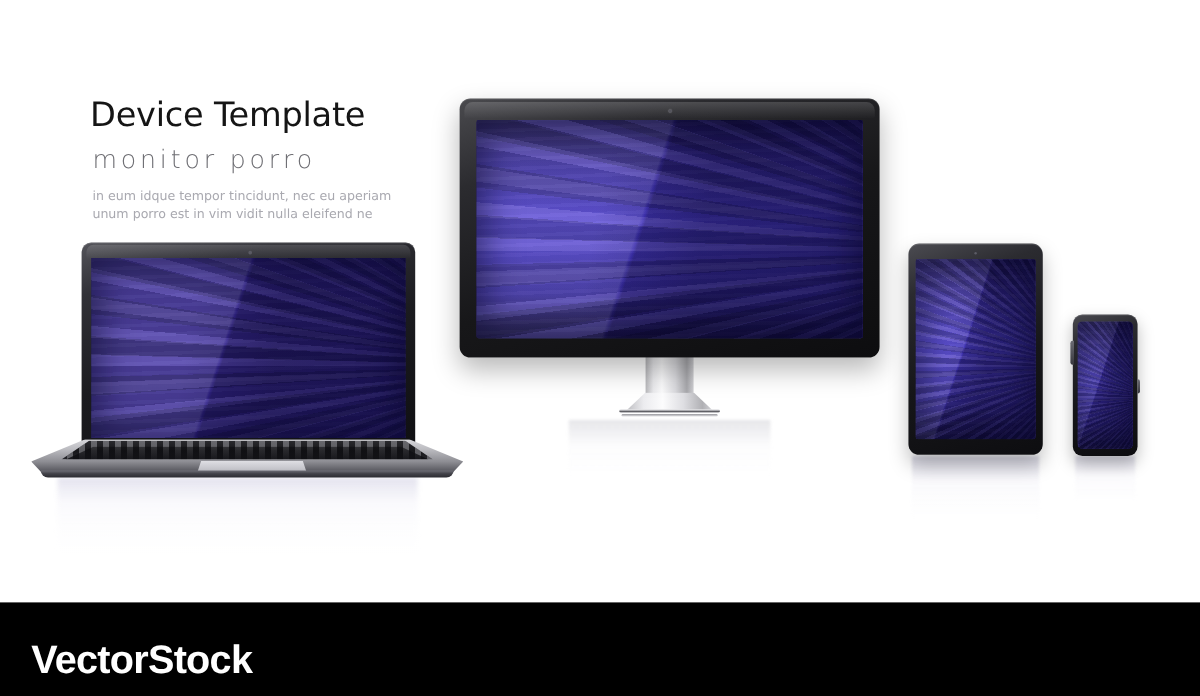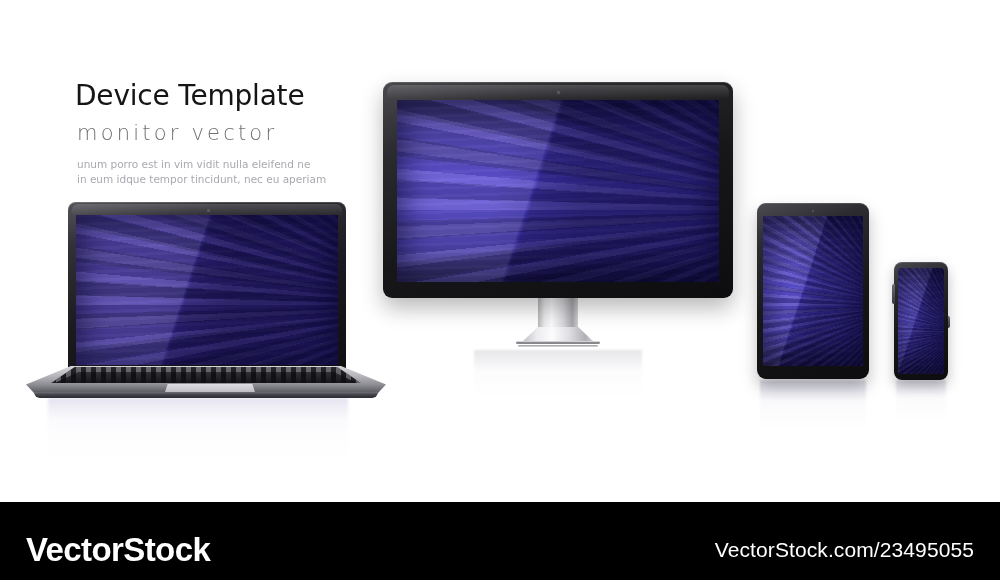--- a/index.html
+++ b/index.html
@@ -416,24 +416,24 @@
     letter-spacing: 0.1px;
   }
 </style>
 </head>
 <body>
 
 <div id="stage">
 
   <div id="text-block">
     <h1 id="title">Device Template</h1>
-    <div id="subtitle">monitor vector</div>
+    <div id="subtitle">monitor porro</div>
     <div id="body-copy">
+      <div>in eum idque tempor tincidunt, nec eu aperiam</div>
       <div>unum porro est in vim vidit nulla eleifend ne</div>
-      <div>in eum idque tempor tincidunt, nec eu aperiam</div>
     </div>
   </div>
 
   <div id="laptop-refl"></div>
   <div id="laptop">
     <div class="lid"></div>
     <div class="lid-sheen"></div>
     <div class="cam"></div>
     <div class="screen">
       <div class="wall">
@@ -510,16 +510,15 @@
         <div class="glare"></div>
         <div class="vign"></div>
       </div>
     </div>
   </div>
 
   <div id="floor-fade"></div>
 
   <div id="footer">
     <div id="footer-brand">VectorStock</div>
-    <div id="footer-url">VectorStock.com/23495055</div>
   </div>
 
 </div>
 
 </body></html>

